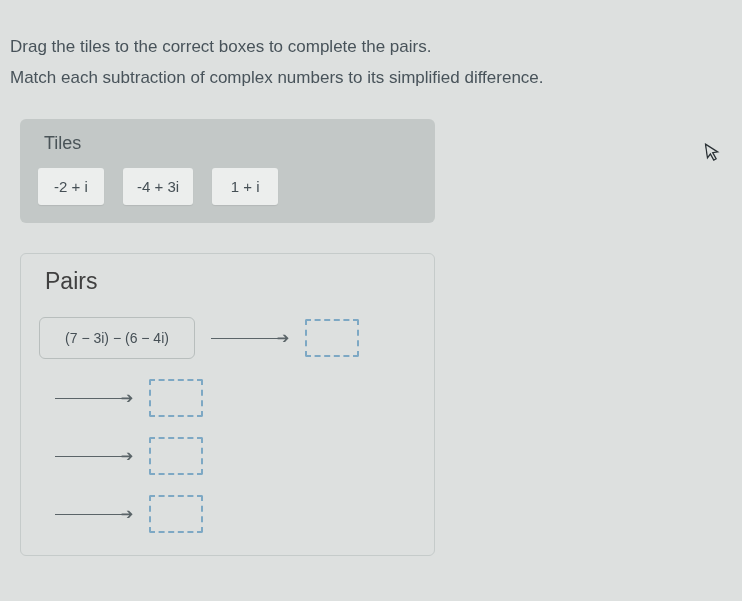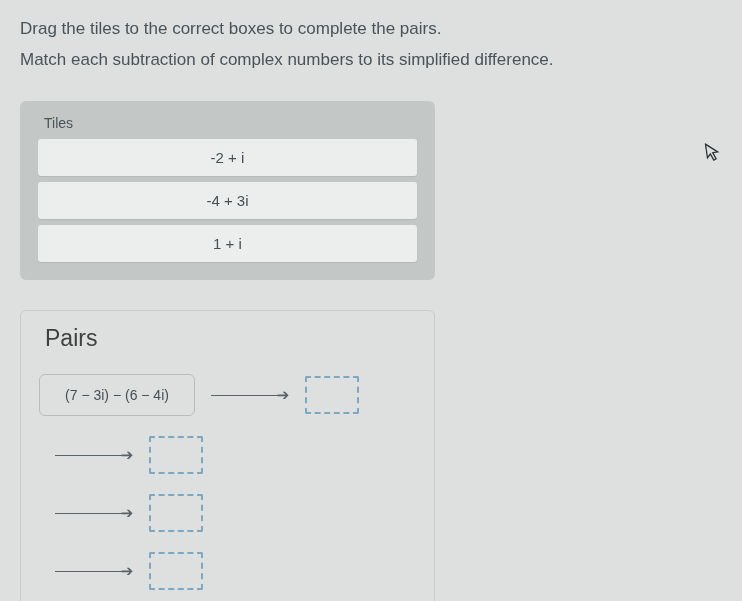--- a/index.html
+++ b/index.html
@@ -7,42 +7,42 @@
       font-family: Arial, sans-serif;
       background: #dde0df;
       width: 742px;
       height: 601px;
       padding: 0;
       overflow: hidden;
       color: #3a4246;
       position: relative;
     }
     .instructions {
-      padding: 14px 20px 8px 20px;
+      padding: 14px 20px 8px 10px;
       font-size: 17px;
       line-height: 1.8;
       color: #48535a;
+      margin-top: 18px;
     }
     .tiles-panel {
       margin: 18px 20px 0 20px;
       width: 415px;
       background: #c3c8c7;
       border-radius: 6px;
       padding: 14px 18px 18px 18px;
     }
     .tiles-title {
-      font-size: 14px;
+      font-size: 18px;
       color: #4a5458;
-      margin-bottom: 8px;
+      margin-bottom: 14px;
       margin-left: 6px;
     }
     .tiles-row {
       display: flex;
-      gap: 6px;
-      flex-direction: column;
+      gap: 19px;
     }
     .tile {
       background: #eceeed;
       border-radius: 3px;
       padding: 10px 14px;
       font-size: 15px;
       color: #454f55;
       min-width: 66px;
       text-align: center;
       cursor: grab;

